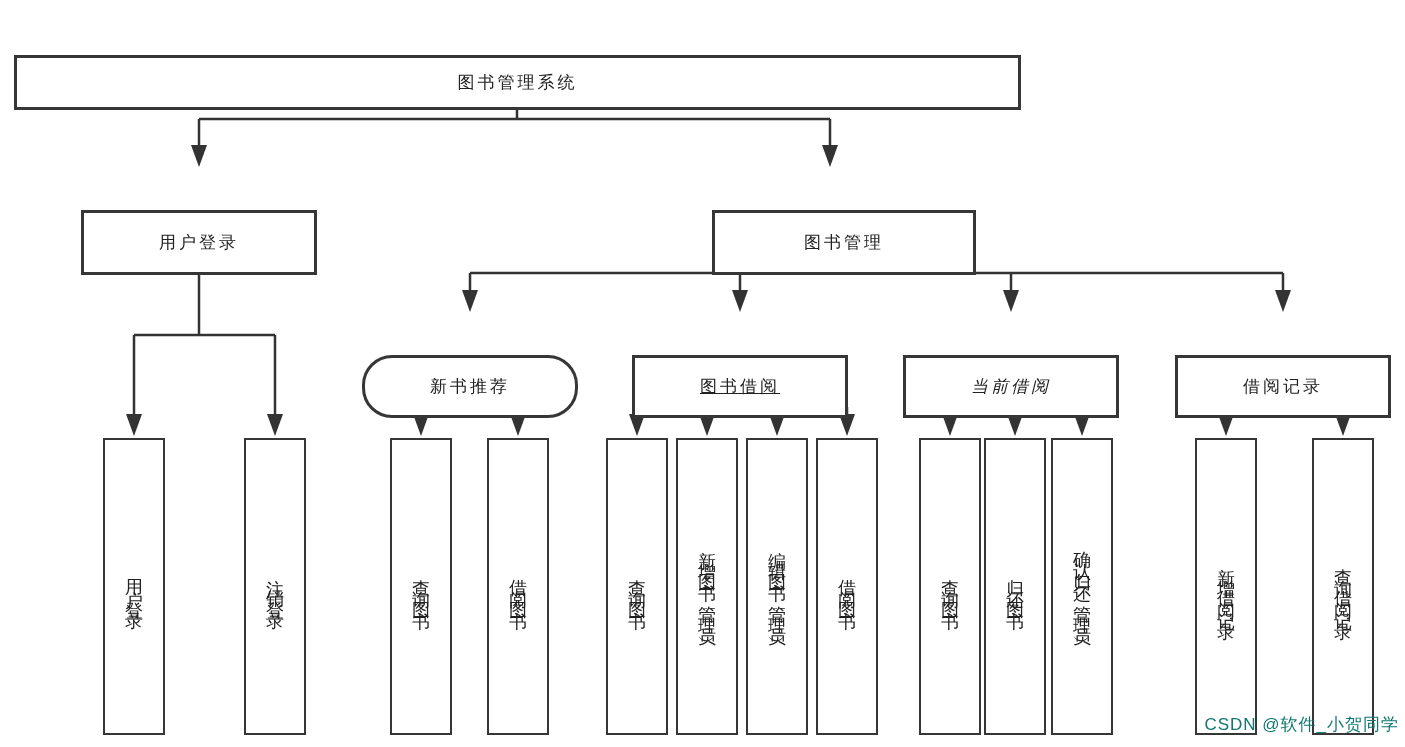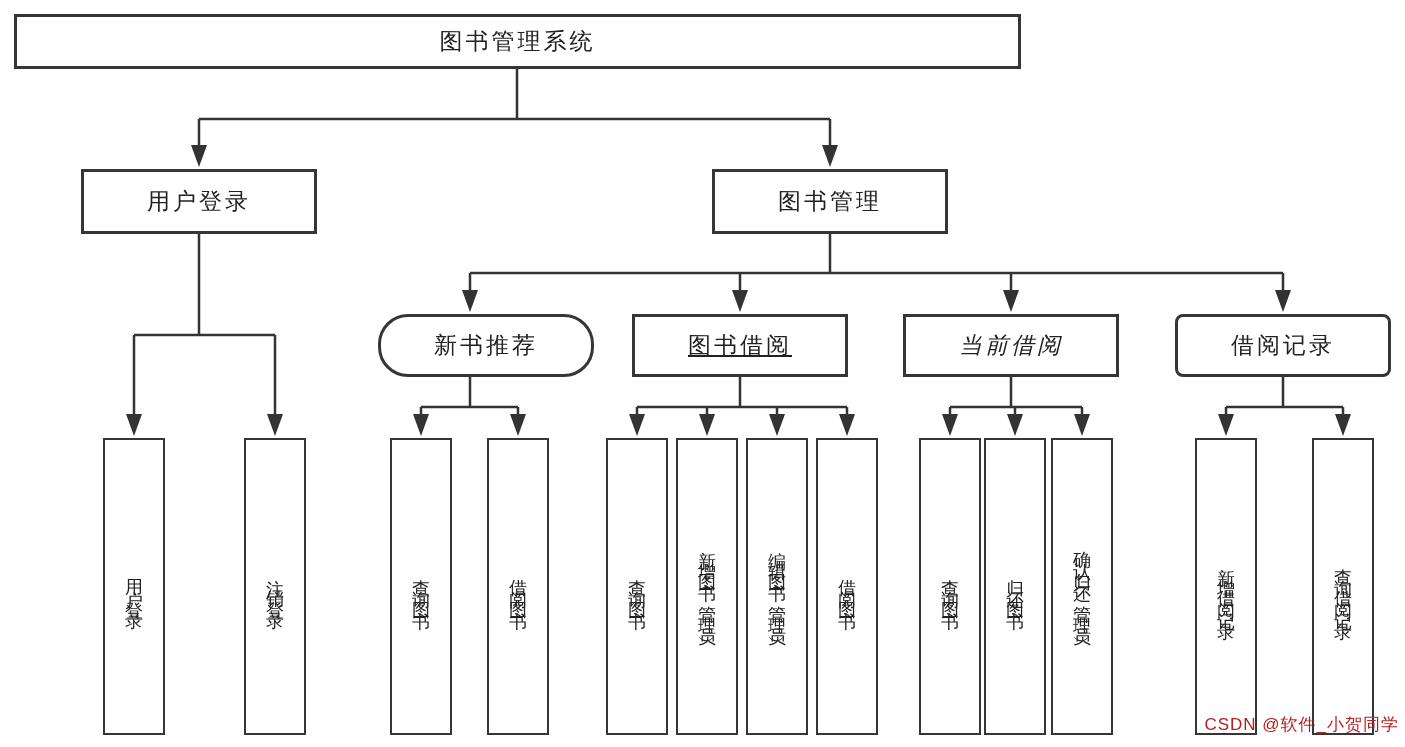--- a/index.html
+++ b/index.html
@@ -19,32 +19,33 @@
   }
   .node {
     position: absolute;
     box-sizing: border-box;
     background: #ffffff;
     border: 3px solid #363636;
     display: flex;
     align-items: center;
     justify-content: center;
     color: #212121;
-    font-size: 23px;
+    font-size: 17px;
     letter-spacing: 3px;
     white-space: nowrap;
+    margin-top: 41px;
   }
   .node.root   { left: 14px;  top: 14px;  width: 1007px; height: 55px; }
   .node.lvl2-a { left: 81px;  top: 169px; width: 236px;  height: 65px; }
-  .node.lvl2-b { left: 712px; top: 169px; width: 236px;  height: 65px; }
+  .node.lvl2-b { left: 712px; top: 169px; width: 264px;  height: 65px; }
   .node.lvl3 { top: 314px; width: 216px; height: 63px; }
-  .node.lvl3-0 { left: 378px; border-radius: 30px; }
+  .node.lvl3-0 { left: 362px; border-radius: 30px; }
   .node.lvl3-1 { left: 632px; text-decoration: underline; }
   .node.lvl3-2 { left: 903px; font-style: italic; }
-  .node.lvl3-3 { left: 1175px; border-radius: 8px; }
+  .node.lvl3-3 { left: 1175px; }
   .leaf {
     position: absolute;
     box-sizing: border-box;
     top: 438px;
     width: 62px;
     height: 297px;
     background: #ffffff;
     border: 2px solid #363636;
     display: flex;
     align-items: center;
@@ -68,21 +69,21 @@
   .leaf.l8  { left: 919px; }
   .leaf.l9  { left: 984px; }
   .leaf.l10 { left: 1051px; }
   .leaf.l11 { left: 1195px; }
   .leaf.l12 { left: 1312px; }
   .watermark {
     position: absolute;
     right: 6px;
     top: 713px;
     font-size: 17px;
-    color: #b91c1c;
+    color: #0f766e;
     letter-spacing: 1px;
     z-index: 5;
     white-space: nowrap;
   }
 </style>
 </head>
 <body>
 
 <div class="stage">
 

